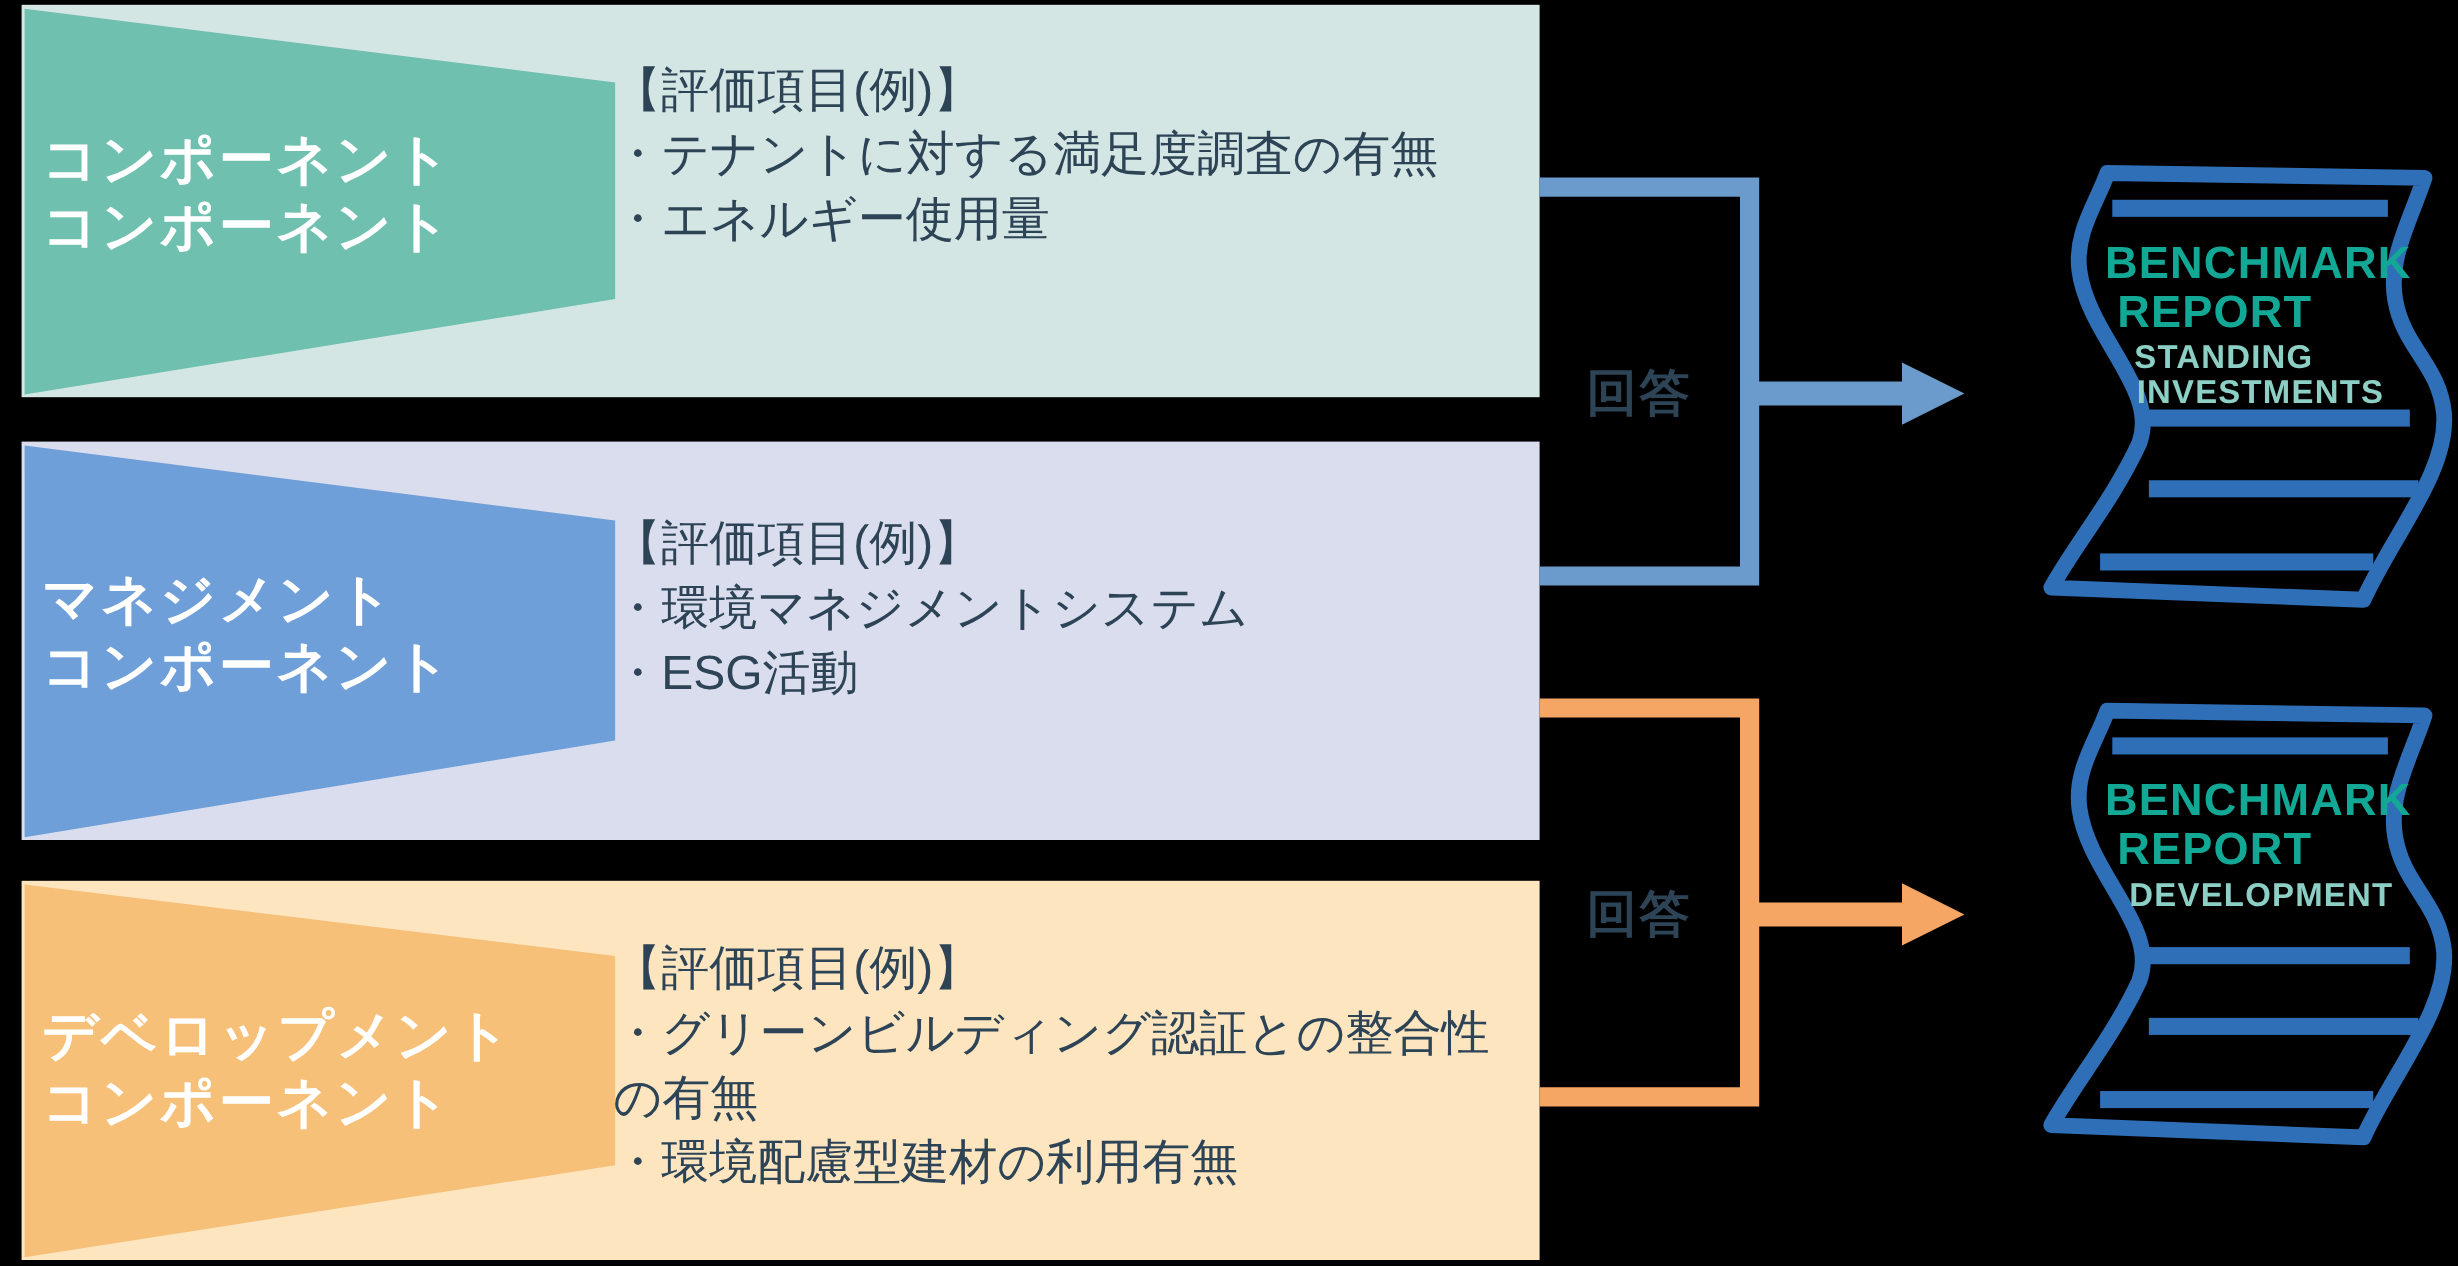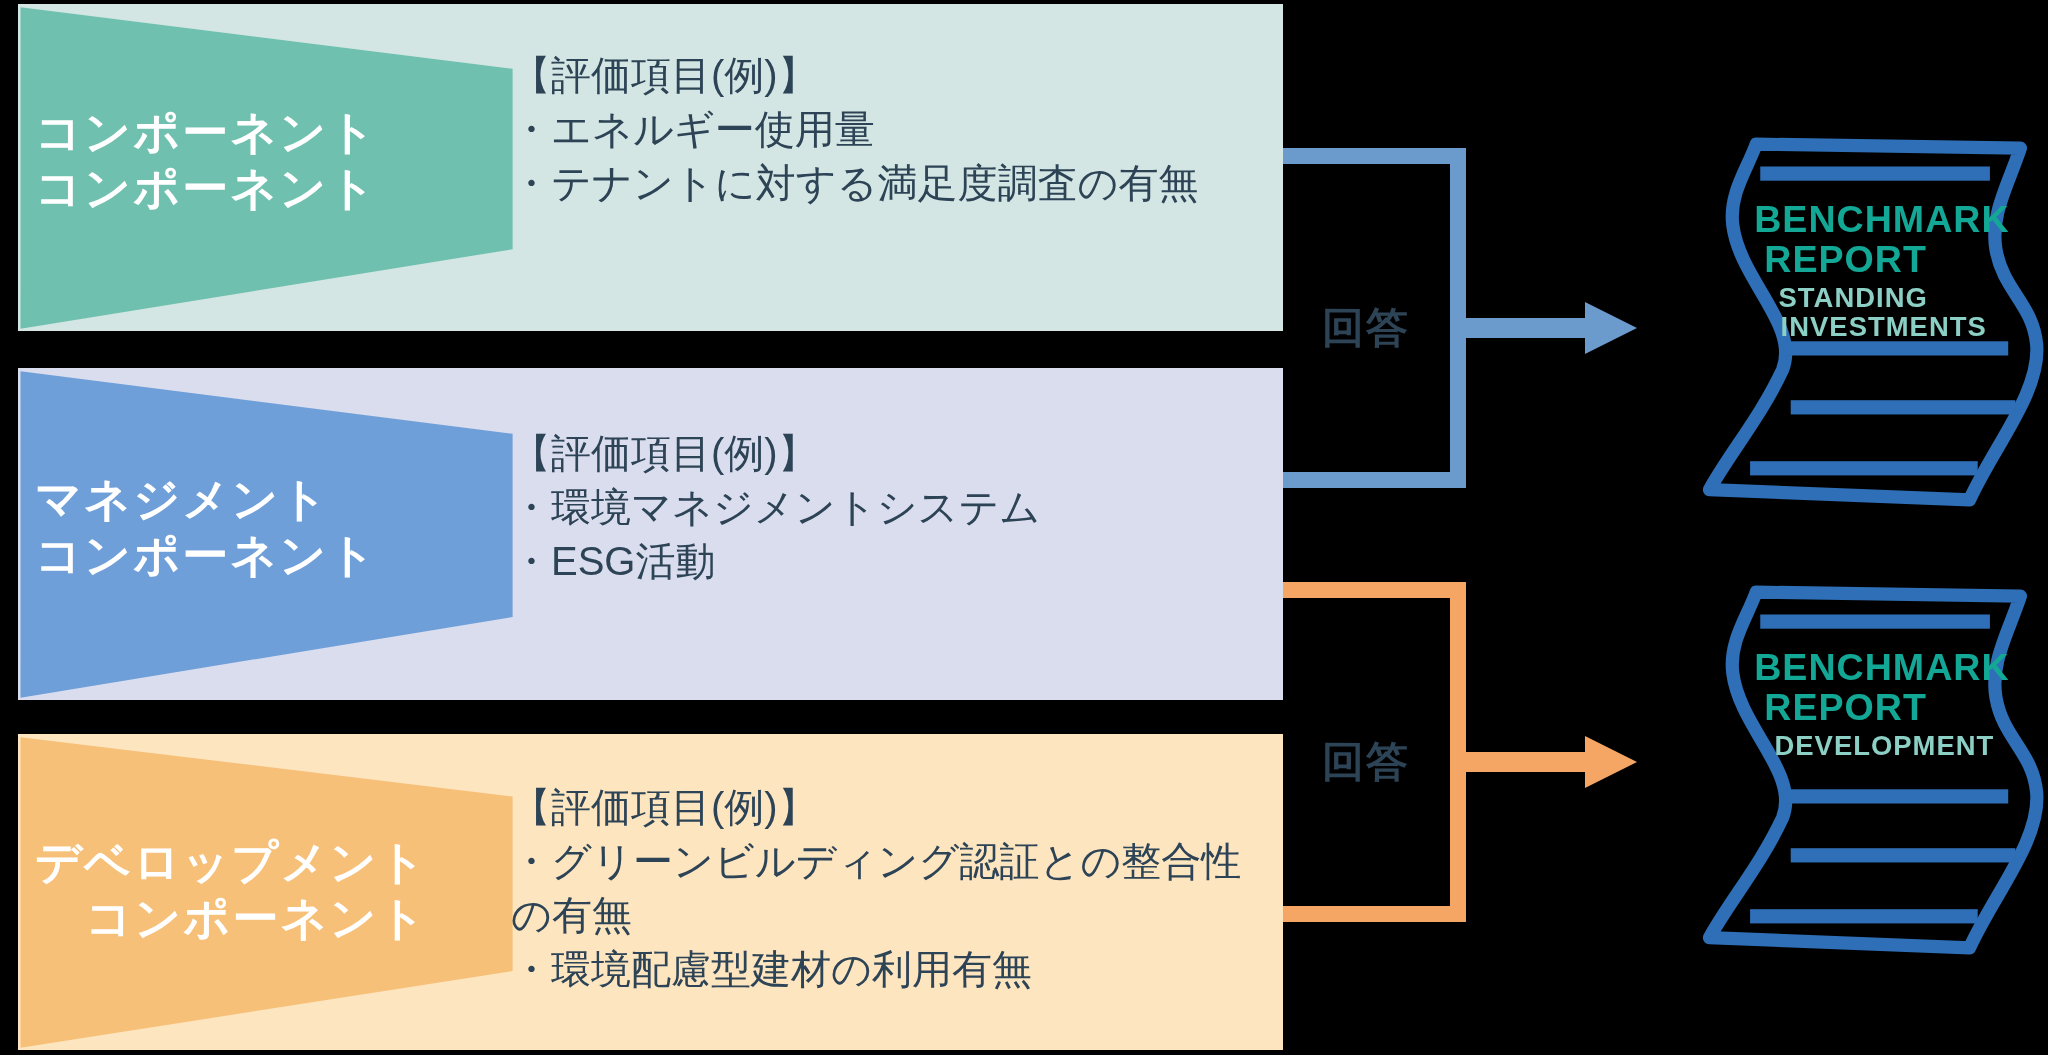--- a/index.html
+++ b/index.html
@@ -8,21 +8,21 @@
   .canvas{position:absolute;inset:0;}
   .band{position:absolute;left:18px;width:1265px;}
   .band1{top:4px;height:327px;}
   .band2{top:368px;height:332px;}
   .band3{top:734px;height:316px;}
   .trapezoid{position:absolute;left:0;top:0;width:100%;height:100%;display:block;}
   .band-title{position:absolute;left:17px;font-size:46px;font-weight:700;
               line-height:56px;letter-spacing:2px;white-space:nowrap;}
   .band1 .band-title{top:100px;}
   .band2 .band-title{top:103px;}
-  .band3 .band-title{top:100px;text-align:right;}
+  .band3 .band-title{top:100px;}
   .band-text{position:absolute;left:482px;font-size:40px;line-height:54px;
              font-weight:500;white-space:nowrap;margin-left:11px;}
   .band1 .band-text{top:44px;}
   .band2 .band-text{top:58px;}
   .band3 .band-text{top:46px;}
   .connector{position:absolute;width:370px;height:360px;overflow:visible;}
   .c1{left:1283px;top:140px;}
   .c2{left:1283px;top:574px;}
   .kaitou{position:absolute;font-size:42px;font-weight:700;letter-spacing:2px;}
   .k1{left:1322px;top:300px;}
@@ -43,22 +43,22 @@
   <div class="band band1" style="background-color: rgb(211, 230, 227);">
     <svg class="trapezoid" viewBox="0 0 100 100" preserveAspectRatio="none">
       <polygon points="0.2,1 39.1,19.8 39.1,75 0.2,99.3" fill="#6fc0af"></polygon>
     </svg>
     <div class="band-title" style="color: rgb(255, 255, 255);">
       <div>コンポーネント</div>
       <div>コンポーネント</div>
     </div>
     <div class="band-text" style="color: rgb(45, 67, 86);">
       <div>【評価項目(例)】</div>
+      <div>・テナントに対する満足度調査の有無</div>
       <div>・エネルギー使用量</div>
-      <div>・テナントに対する満足度調査の有無</div>
     </div>
   </div>
 
   <div class="band band2" style="background-color: rgb(217, 221, 238);">
     <svg class="trapezoid" viewBox="0 0 100 100" preserveAspectRatio="none">
       <polygon points="0.2,1 39.1,19.8 39.1,75 0.2,99.3" fill="#6f9fd8"></polygon>
     </svg>
     <div class="band-title" style="color: rgb(255, 255, 255);">
       <div>マネジメント</div>
       <div>コンポーネント</div>

